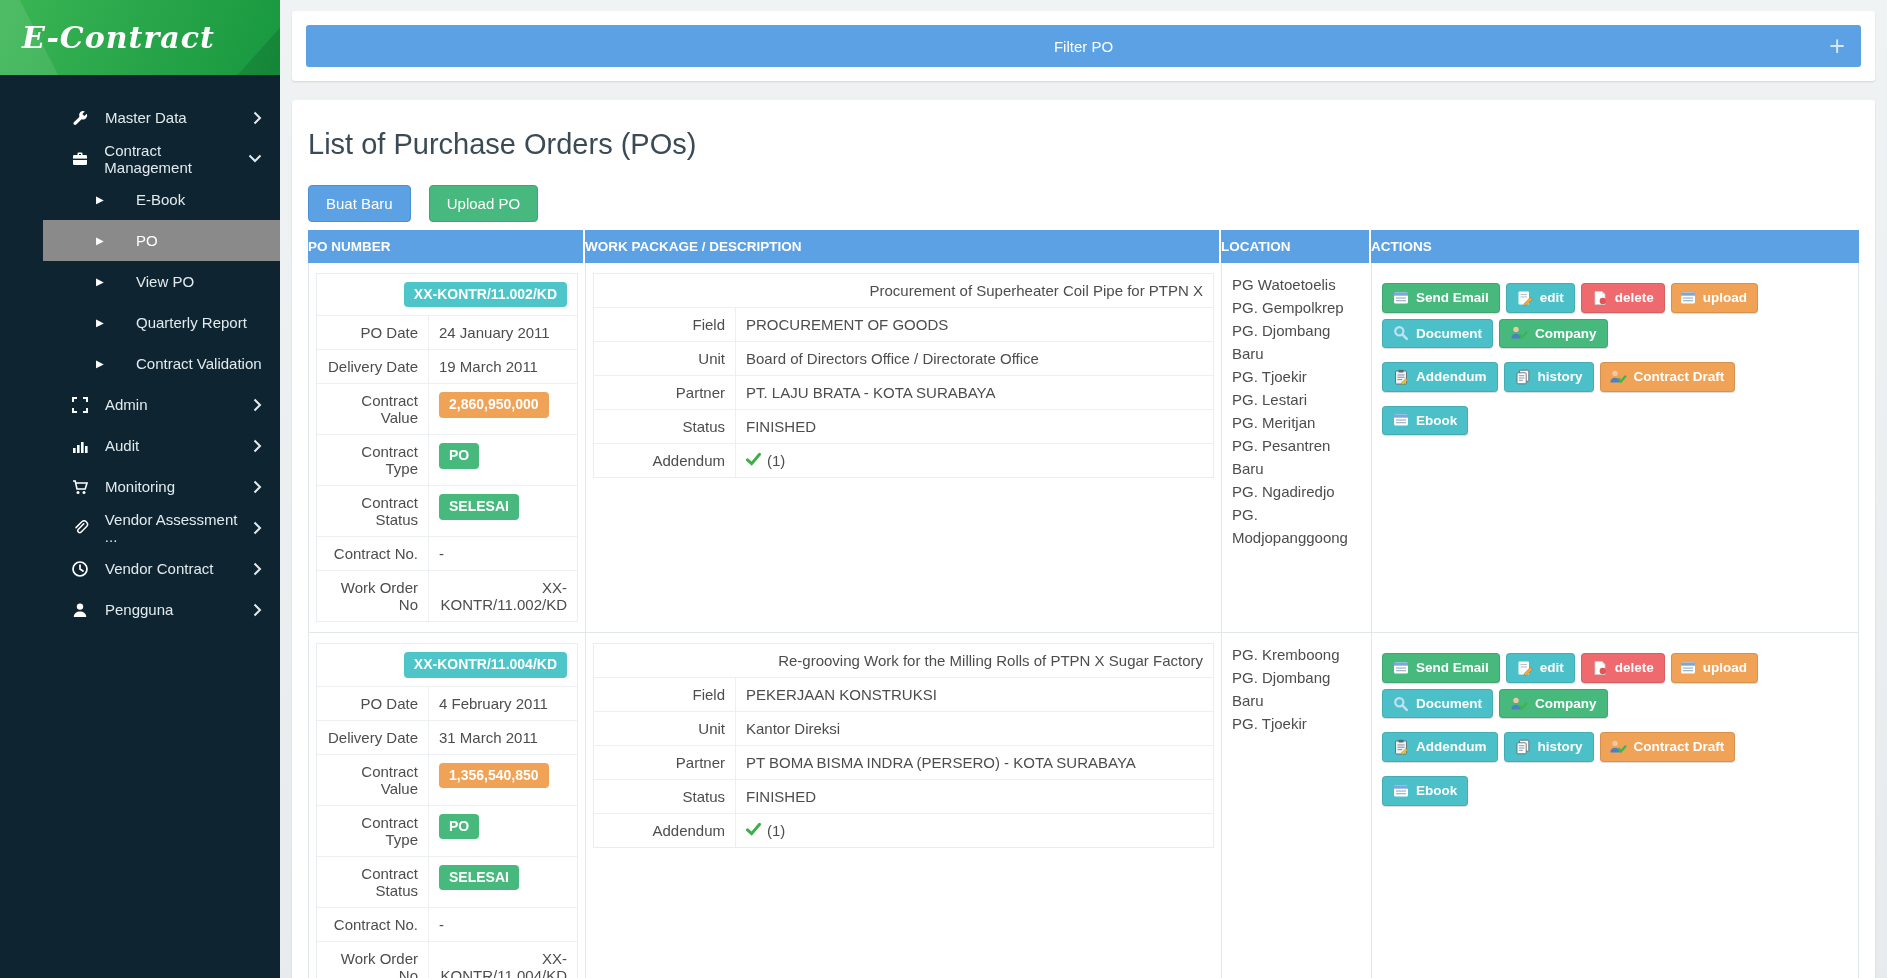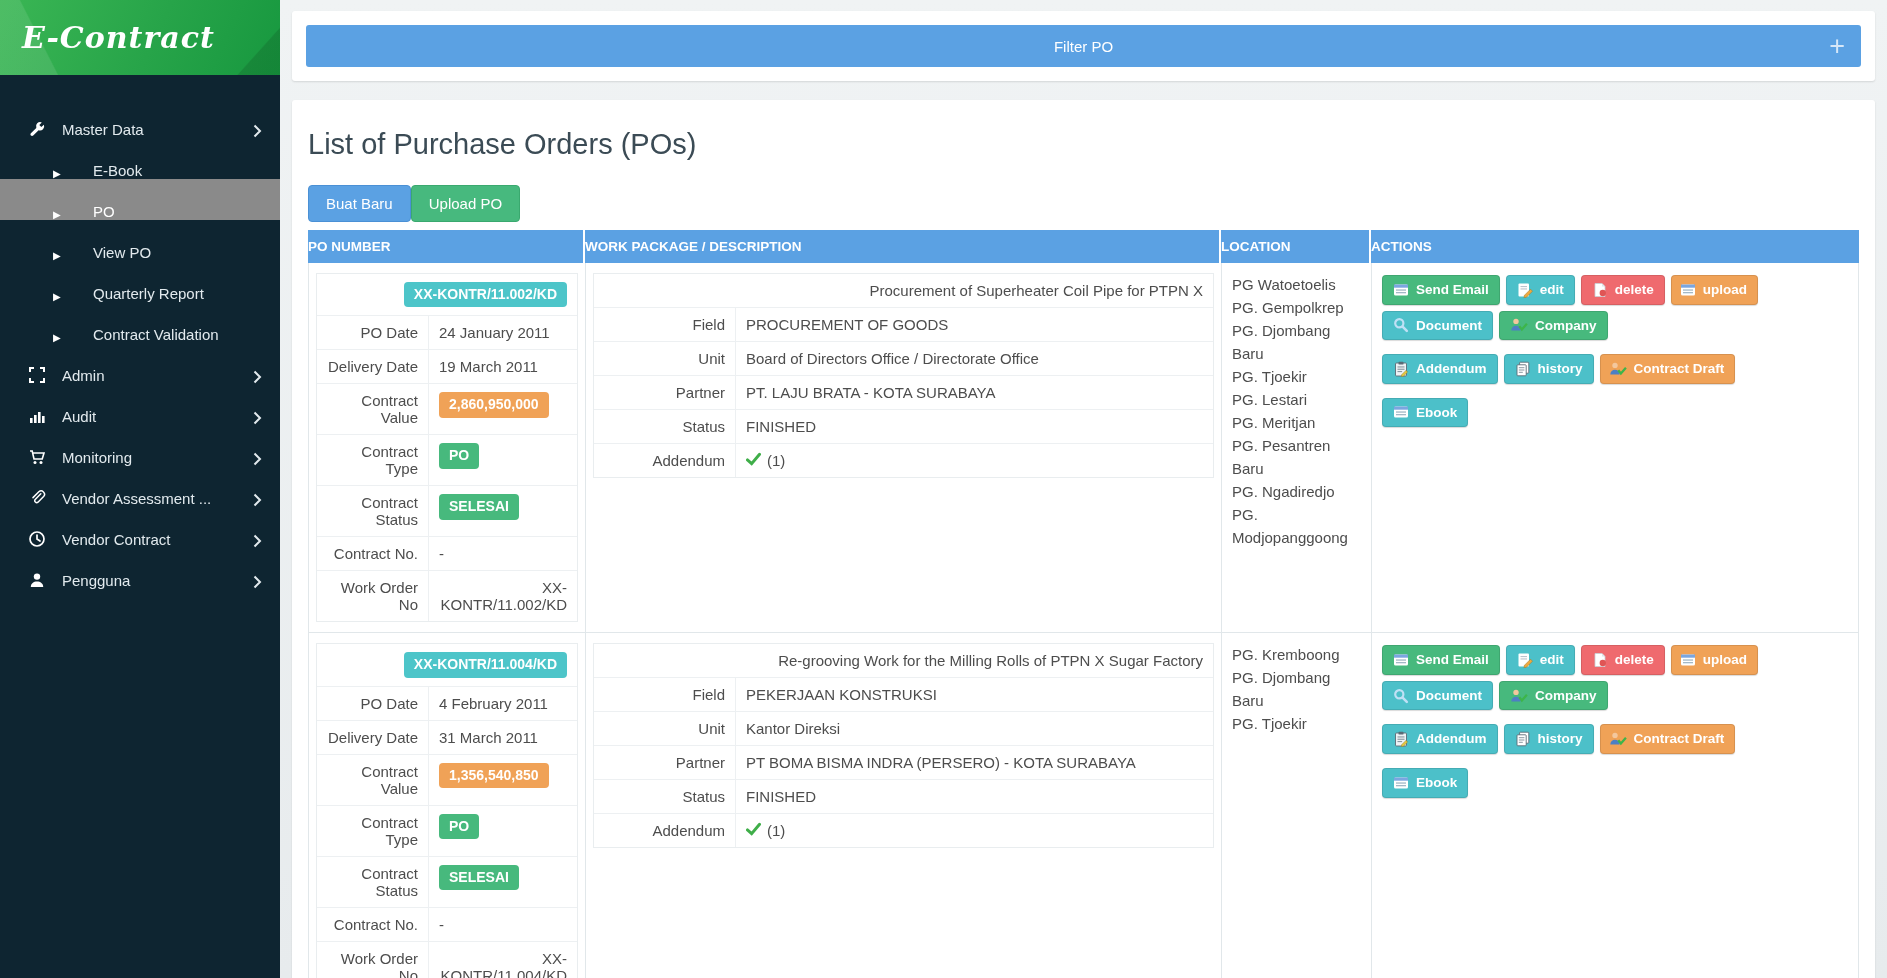--- a/index.html
+++ b/index.html
@@ -17,21 +17,21 @@
     background:
       linear-gradient(63deg, rgba(255,255,255,0.10) 18%, transparent 18.5%),
       linear-gradient(-48deg, rgba(0,0,0,0.12) 12%, transparent 12.5%),
       linear-gradient(115deg, #3ab654 0%, #27a449 55%, #17983f 100%);
   }
   .logo-text {
     font-family:"DejaVu Serif", serif; font-style:italic; font-weight:bold;
     font-size:30px; color:#ffffff; letter-spacing:1px;
   }
   .menu { padding-top:22px; }
-  .menu-item { height:41px; display:flex; align-items:flex-end; font-size:15px; color:#e2eaee; cursor:pointer; }
+  .menu-item { height:41px; display:flex; align-items:center; font-size:15px; color:#e2eaee; cursor:pointer;margin-left:43px; }
   .menu-item .s-icon { width:20px; display:flex; justify-content:center; }
   .menu-item.parent { padding:0 18px 0 27px; }
   .menu-item.parent .m-label { margin-left:15px; }
   .menu-item.parent .chev { margin-left:auto; display:flex; }
   .menu-item.sub { padding-left:53px; }
   .menu-item.sub .tri { font-size:10px; color:#ffffff; width:14px; }
   .menu-item.sub .m-label { margin-left:26px; }
   .menu-item.sub.active { background:#8a8a8a; color:#ffffff; }
 
   
@@ -43,39 +43,39 @@
     display:flex; align-items:center; justify-content:center;
     color:#fff; font-size:15px; cursor:pointer;
   }
   .filter-plus { position:absolute; right:16px; top:6px; font-size:27px; font-weight:300; color:rgba(255,255,255,0.75); }
 
   .main-card { padding:20px 16px 16px 16px; min-height:845px; }
   .page-title { font-size:29px; font-weight:400; color:#3b4b55; margin:8px 0 24px 0; }
 
   .btn {
     display:inline-block; padding:9px 17px; border-radius:4px; border:1px solid rgba(0,0,0,0.08);
-    color:#fff; font-size:15px; cursor:pointer; margin-right:0;
+    color:#fff; font-size:15px; cursor:pointer; margin-right:18px;
   }
   .btn-blue  { background:#5ba1e3; border-color:#4a90d5; }
   .btn-green { background:#47b97e; border-color:#3aa96f; }
   .top-buttons { margin-bottom:8px; }
 
   
   .po-table { width:100%; }
   .t-head { display:flex; }
   .t-hcell {
     background:#5ba1e3; color:#fff; font-weight:bold; font-size:13.5px;
     padding:9px 0; border-right:2px solid #ffffff;
   }
   .t-hcell:last-child { border-right:none; }
   .t-body { border:1px solid #e1e7ea; border-top:none; }
   .t-row { display:flex; border-bottom:1px solid #e1e7ea; }
   .t-row:last-child { border-bottom:none; }
   .t-cell { padding:10px 7px; border-right:1px solid #e1e7ea; }
-  .t-cell:last-child { border-right:none; }
+  .t-cell:last-child { border-right:none;margin-top:8px; }
   .col-po  { width:277px; min-width:277px; }
   .col-wp  { width:636px; min-width:636px; }
   .col-loc { width:150px; min-width:150px; }
   .col-act { flex:1; }
 
   
   .inner-table { width:100%; border:1px solid #e9edef;text-align:right; }
   .i-row { display:flex; border-bottom:1px solid #edf0f2; }
   .i-row:last-child { border-bottom:none; }
   .i-label, .i-value, .i-full { padding:8px 10px; font-size:15px; color:#4d4d4d; }
@@ -123,20 +123,35 @@
       <div class="menu-item parent">
         <span class="s-icon">
           <svg width="18" height="18" viewBox="0 0 18 18">
             <path d="M15.9 4.7a4.2 4.2 0 0 1-5.3 5.5L5.2 15.6c-.6.6-1.7.6-2.3 0-.6-.6-.6-1.7 0-2.3l5.4-5.4A4.2 4.2 0 0 1 13.8 2.4L11.3 4.9l2 2 2.6-2.2z" fill="#fff"></path>
           </svg>
         </span>
         <span class="m-label">Master Data</span>
         <span class="chev">
           <svg width="9" height="14" viewBox="0 0 9 14">
             <path d="M1.5 1.5l5.5 5.5-5.5 5.5" stroke="#e2eaee" stroke-width="2" fill="none"></path>
+          </svg>
+        </span>
+      </div>
+      <div class="menu-item parent">
+        <span class="s-icon">
+          <svg width="18" height="18" viewBox="0 0 18 18">
+            <path d="M6.5 5V3.5A1 1 0 0 1 7.5 2.5h3a1 1 0 0 1 1 1V5h-1.5V4h-2v1z" fill="#fff"></path>
+            <rect x="2" y="5" width="14" height="10" rx="1.2" fill="#fff"></rect>
+            <rect x="2" y="8.6" width="14" height="1.4" fill="#0e2531"></rect>
+          </svg>
+        </span>
+        <span class="m-label">Contract Management</span>
+        <span class="chev">
+          <svg width="14" height="9" viewBox="0 0 14 9">
+            <path d="M1.5 1.5l5.5 5.5 5.5-5.5" stroke="#e2eaee" stroke-width="2" fill="none"></path>
           </svg>
         </span>
       </div>
       <div class="menu-item sub">
         <span class="tri">▶</span>
         <span class="m-label">E-Book</span>
       </div>
       <div class="menu-item sub active">
         <span class="tri">▶</span>
         <span class="m-label">PO</span>

